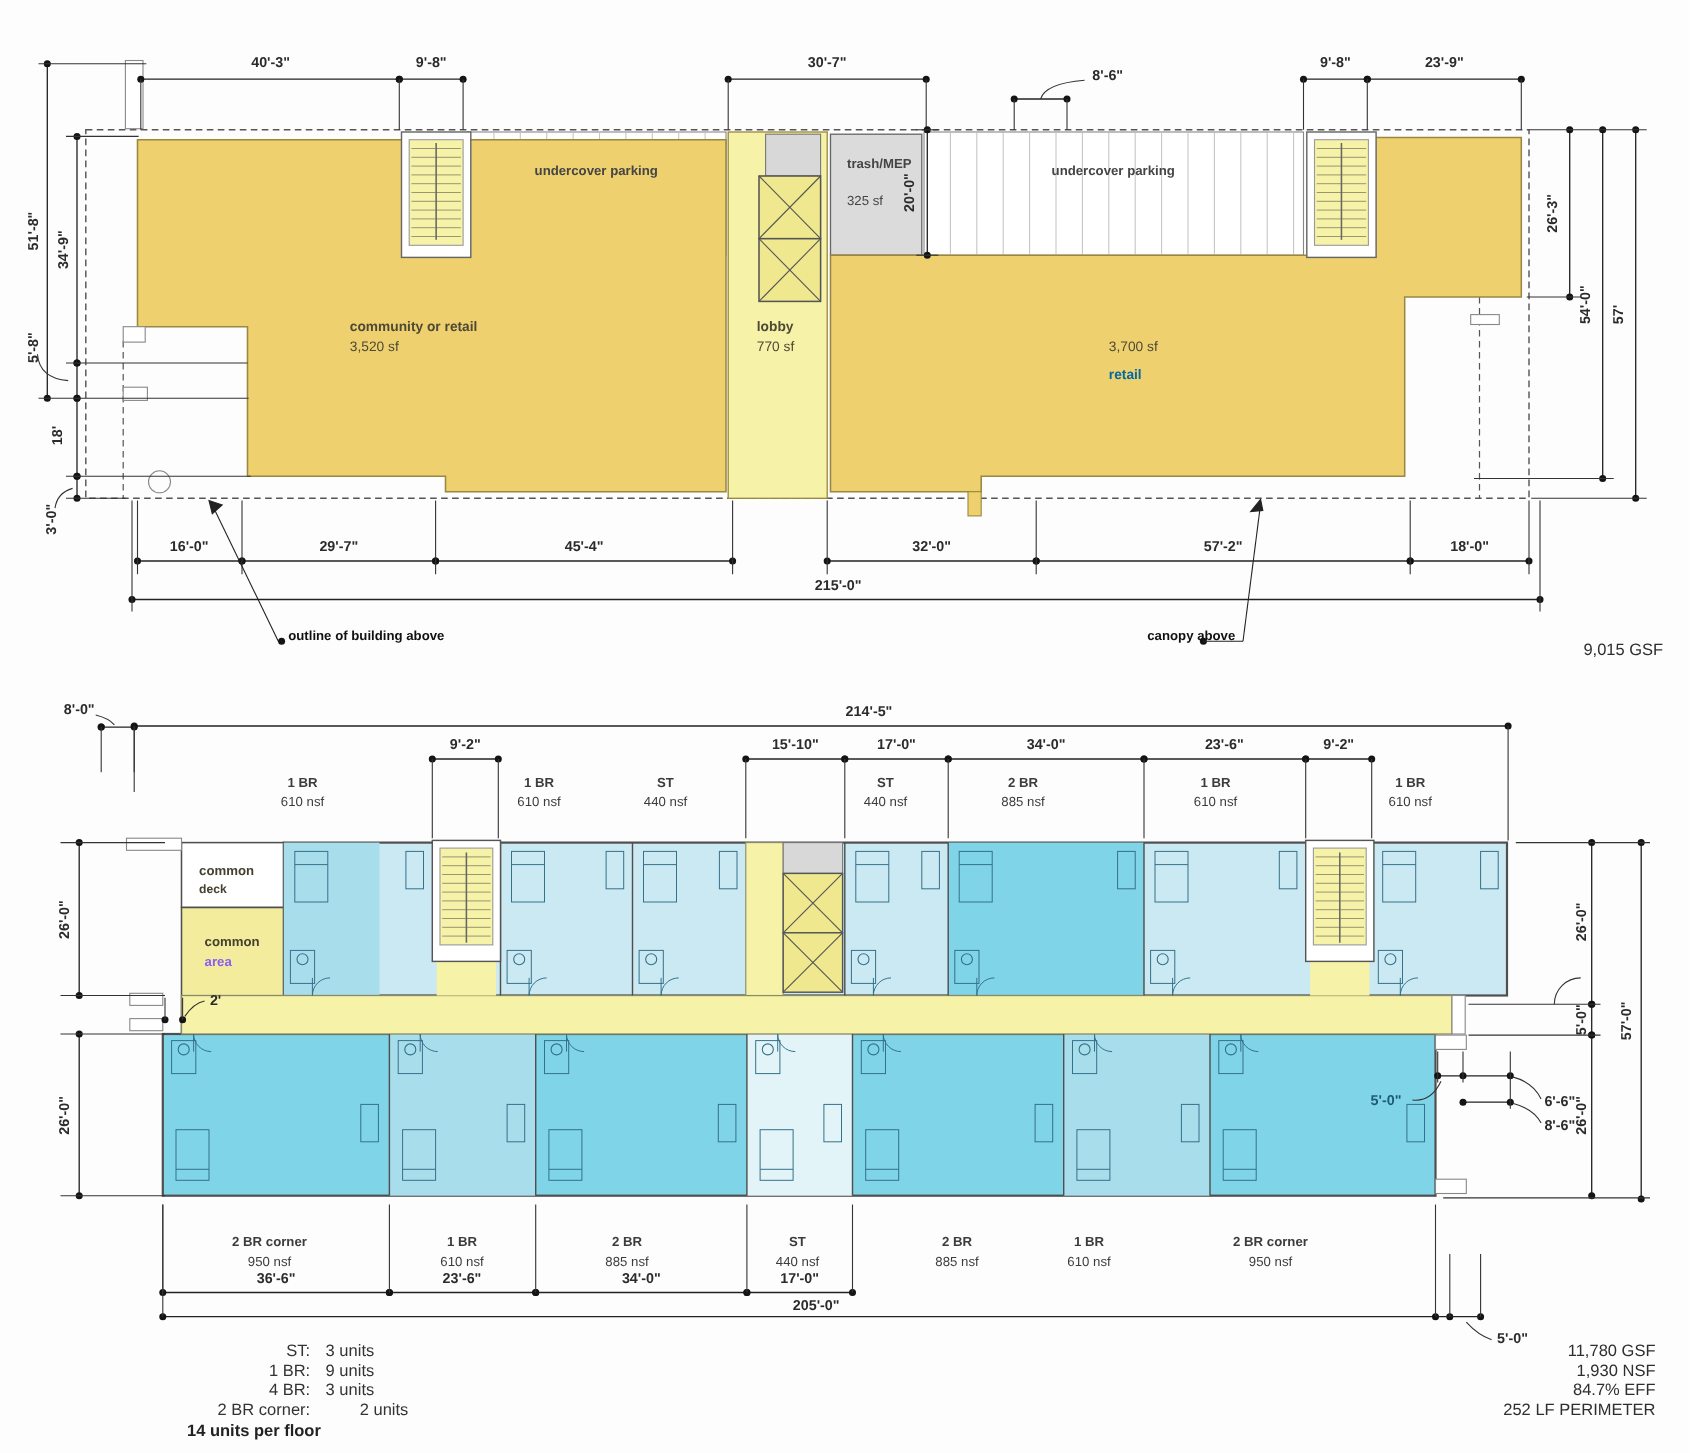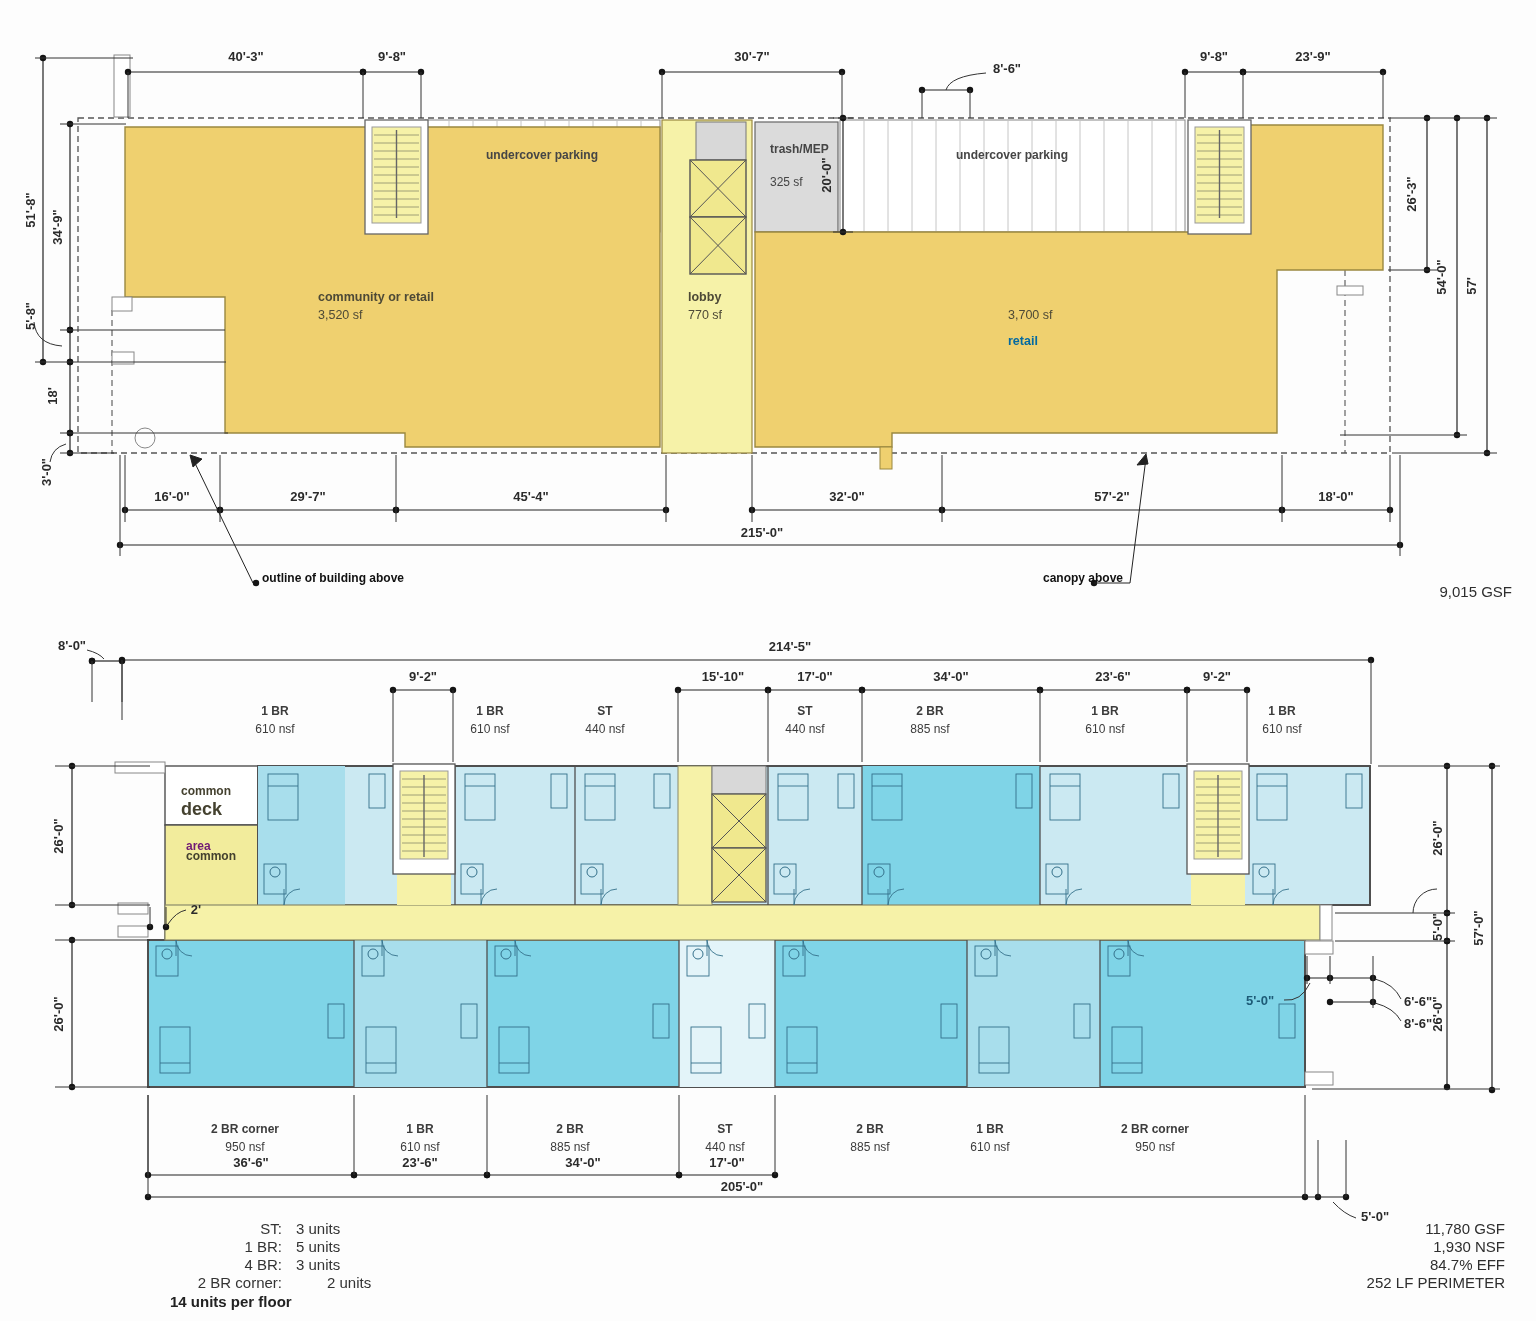--- a/index.html
+++ b/index.html
@@ -562,27 +562,27 @@
       <span class="lbl" style="left: 570px; top: 1147px; font-size: 12px; font-weight: 400; color: rgb(60, 60, 60); transform: translate(-50%, -50%);">885 nsf</span>
       <span class="lbl" style="left: 725px; top: 1129px; font-size: 12px; font-weight: 700; color: rgb(60, 60, 60); transform: translate(-50%, -50%);">ST</span>
       <span class="lbl" style="left: 725px; top: 1147px; font-size: 12px; font-weight: 400; color: rgb(60, 60, 60); transform: translate(-50%, -50%);">440 nsf</span>
       <span class="lbl" style="left: 870px; top: 1129px; font-size: 12px; font-weight: 700; color: rgb(60, 60, 60); transform: translate(-50%, -50%);">2 BR</span>
       <span class="lbl" style="left: 870px; top: 1147px; font-size: 12px; font-weight: 400; color: rgb(60, 60, 60); transform: translate(-50%, -50%);">885 nsf</span>
       <span class="lbl" style="left: 990px; top: 1129px; font-size: 12px; font-weight: 700; color: rgb(60, 60, 60); transform: translate(-50%, -50%);">1 BR</span>
       <span class="lbl" style="left: 990px; top: 1147px; font-size: 12px; font-weight: 400; color: rgb(60, 60, 60); transform: translate(-50%, -50%);">610 nsf</span>
       <span class="lbl" style="left: 1155px; top: 1129px; font-size: 12px; font-weight: 700; color: rgb(60, 60, 60); transform: translate(-50%, -50%);">2 BR corner</span>
       <span class="lbl" style="left: 1155px; top: 1147px; font-size: 12px; font-weight: 400; color: rgb(60, 60, 60); transform: translate(-50%, -50%);">950 nsf</span>
       <span class="lbl" style="left: 181px; top: 791px; font-size: 12px; font-weight: 700; color: rgb(68, 65, 47); transform: translate(0px, -50%);">common</span>
-      <span class="lbl" style="left: 181px; top: 809px; font-size: 18px; font-weight: 700; color: rgb(68, 65, 47); transform: translate(0px, -50%);">deck</span>
+      <span class="lbl" style="left: 181px; top: 809px; font-size: 11px; font-weight: 700; color: rgb(68, 65, 47); transform: translate(0px, -50%);">deck</span>
       <span class="lbl" style="left: 186px; top: 856px; font-size: 12px; font-weight: 700; color: rgb(68, 65, 47); transform: translate(0px, -50%);">common</span>
-      <span class="lbl" style="left: 186px; top: 846px; font-size: 12px; font-weight: 700; color: #701a75; transform: translate(0px, -50%);">area</span>
+      <span class="lbl" style="left: 186px; top: 874px; font-size: 12px; font-weight: 700; color: #8b5cf6; transform: translate(0px, -50%);">area</span>
       <span class="lbl" style="left: 282px; top: 1228px; font-size: 15px; font-weight: 400; color: rgb(51, 51, 51); transform: translate(-100%, -50%);">ST:</span>
       <span class="lbl" style="left: 296px; top: 1228px; font-size: 15px; font-weight: 400; color: rgb(51, 51, 51); transform: translate(0px, -50%);">3 units</span>
       <span class="lbl" style="left: 282px; top: 1246px; font-size: 15px; font-weight: 400; color: rgb(51, 51, 51); transform: translate(-100%, -50%);">1 BR:</span>
-      <span class="lbl" style="left: 296px; top: 1246px; font-size: 15px; font-weight: 400; color: rgb(51, 51, 51); transform: translate(0px, -50%);">5 units</span>
+      <span class="lbl" style="left: 296px; top: 1246px; font-size: 15px; font-weight: 400; color: rgb(51, 51, 51); transform: translate(0px, -50%);">9 units</span>
       <span class="lbl" style="left: 282px; top: 1264px; font-size: 15px; font-weight: 400; color: rgb(51, 51, 51); transform: translate(-100%, -50%);">4 BR:</span>
       <span class="lbl" style="left: 296px; top: 1264px; font-size: 15px; font-weight: 400; color: rgb(51, 51, 51); transform: translate(0px, -50%);">3 units</span>
       <span class="lbl" style="left: 282px; top: 1282px; font-size: 15px; font-weight: 400; color: rgb(51, 51, 51); transform: translate(-100%, -50%);">2 BR corner:</span>
       <span class="lbl" style="left: 296px; top: 1282px; font-size: 15px; font-weight: 400; color: rgb(51, 51, 51); transform: translate(0px, -50%); margin-left: 31px;">2 units</span>
       <span class="lbl" style="left: 170px; top: 1301px; font-size: 15px; font-weight: 700; color: rgb(34, 34, 34); transform: translate(0px, -50%);">14 units per floor</span>
       <span class="lbl" style="left: 1505px; top: 1228px; font-size: 15px; font-weight: 400; color: rgb(46, 46, 46); transform: translate(-100%, -50%);">11,780 GSF</span>
       <span class="lbl" style="left: 1505px; top: 1246px; font-size: 15px; font-weight: 400; color: rgb(46, 46, 46); transform: translate(-100%, -50%);">1,930 NSF</span>
       <span class="lbl" style="left: 1505px; top: 1264px; font-size: 15px; font-weight: 400; color: rgb(46, 46, 46); transform: translate(-100%, -50%);">84.7% EFF</span>
       <span class="lbl" style="left: 1505px; top: 1282px; font-size: 15px; font-weight: 400; color: rgb(46, 46, 46); transform: translate(-100%, -50%);">252  LF PERIMETER</span>
     </div>

